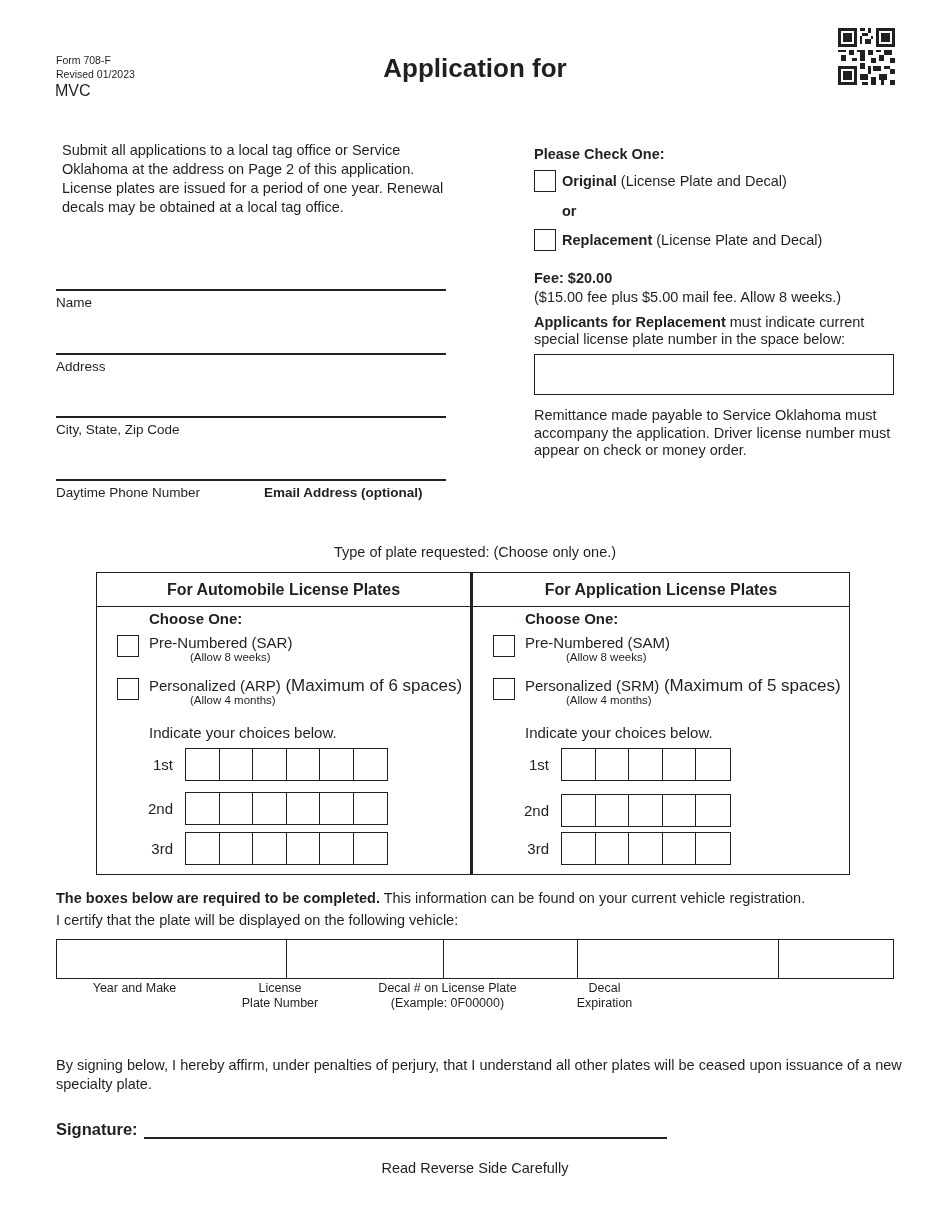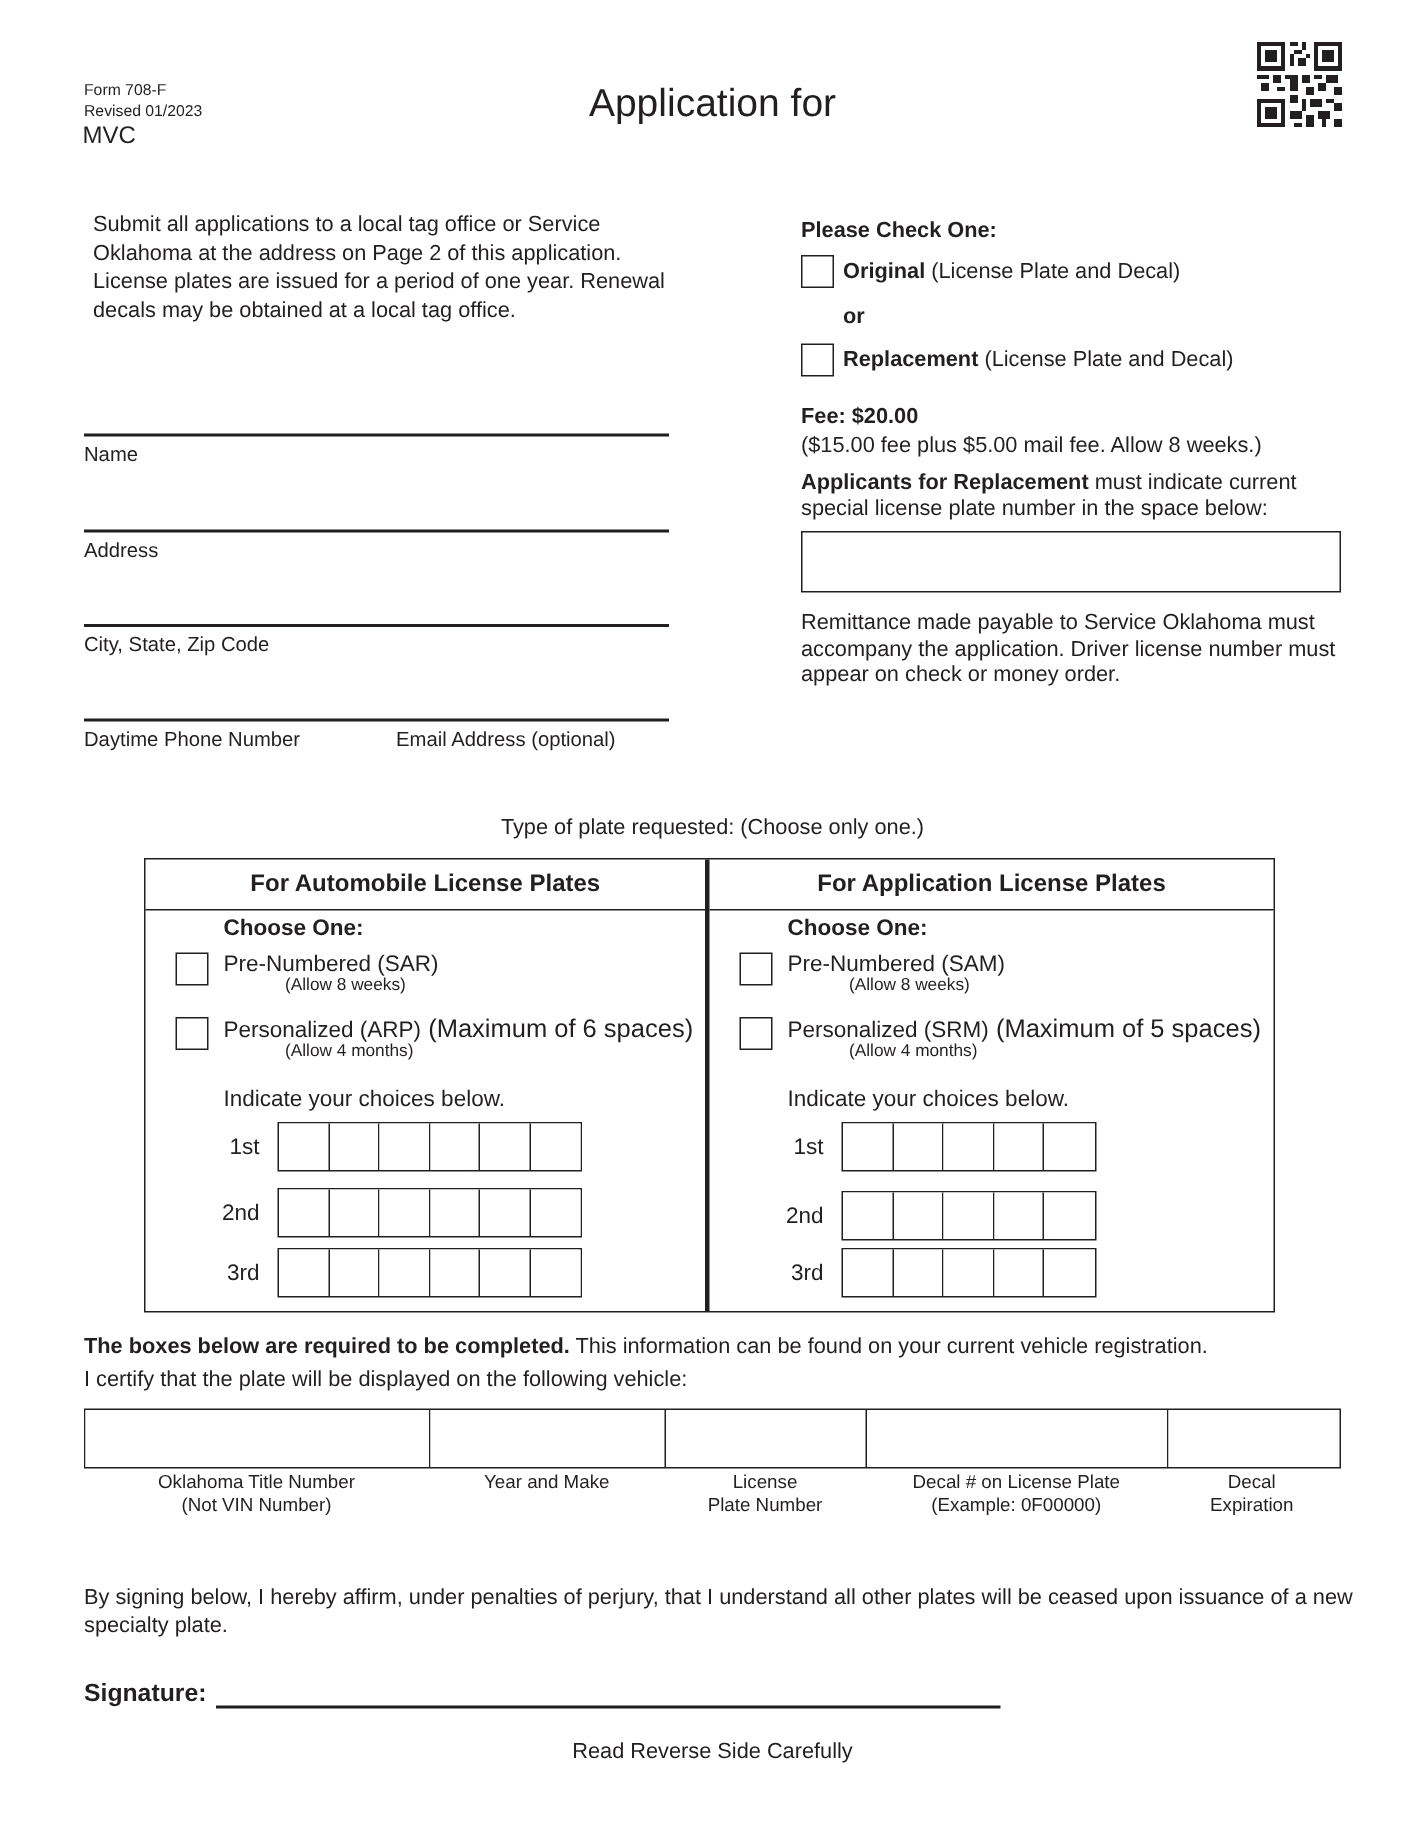--- a/index.html
+++ b/index.html
@@ -3,32 +3,32 @@
 <meta charset="utf-8">
 <style>
   * { box-sizing: border-box; margin: 0; padding: 0; }
   html, body { width: 950px; height: 1230px; background: #ffffff; }
   body { position: relative; font-family: "Liberation Sans", sans-serif; color: #231f20; overflow: hidden; }
   .abs { position: absolute; }
 
   
   .form-meta { left: 56px; top: 53px; font-size: 10.5px; line-height: 14px; }
   .form-mvc { left: 55px; top: 82px; font-size: 16px; }
-  .title { left: 0; width: 950px; top: 52px; text-align: center; font-weight: normal; font-size: 26px; line-height: 32px; }
+  .title { left: 0; width: 950px; top: 52px; text-align: center; font-weight: bold; font-size: 26px; line-height: 32px; }
   .title .line1 { display: block; }
   .qr { left: 838px; top: 28px; width: 57px; height: 57px; }
 
   
   .intro { left: 62px; top: 141px; width: 400px; font-size: 14.5px; line-height: 19px; }
 
   
   .field { left: 56px; width: 390px; }
   .field .line { border-top: 2px solid #231f20; height: 0; }
   .field .lbl { font-size: 13.5px; margin-top: 4px; display: flex; }
-  .field .lbl span.second { margin-left: 64px; }
+  .field .lbl span.second { margin-left: 64px; font-weight: bold; }
   .field input { position: absolute; left: 0; bottom: 6px; width: 100%; height: 22px; border: none; background: transparent; font-size: 14px; font-family: "Liberation Sans", sans-serif; outline: none; }
 
   
   .right { left: 534px; width: 370px; font-size: 14.5px; line-height: 19px; }
   .check-row { display: flex; align-items: center; }
   .cbx { width: 22px; height: 22px; border: 1.5px solid #231f20; background: #fff; flex: none; display: inline-block; cursor: pointer; appearance: none; -webkit-appearance: none; }
   .bold { font-weight: bold; }
   .plate-input { width: 360px; height: 41px; border: 1.5px solid #231f20; background: #fff; }
 
   
@@ -313,24 +313,20 @@
 <div class="abs req-note2">I certify that the plate will be displayed on the following vehicle:</div>
 
 <div class="abs veh-table">
   <input style="width: 230px;" value="">
   <input style="width: 157px;" value="">
   <input style="width: 134px;" value="">
   <input style="width: 201px;" value="">
   <input style="width: 113px;" value="">
 </div>
 <div class="abs veh-labels">
-  <div style="width:230px;">
-    <div>Oklahoma Title Number</div>
-    <div>(Not VIN Number)</div>
-  </div>
   <div style="width:157px;">
     <div>Year and Make</div>
   </div>
   <div style="width:134px;">
     <div>License</div>
     <div>Plate Number</div>
   </div>
   <div style="width:201px;">
     <div>Decal # on License Plate</div>
     <div>(Example: 0F00000)</div>

